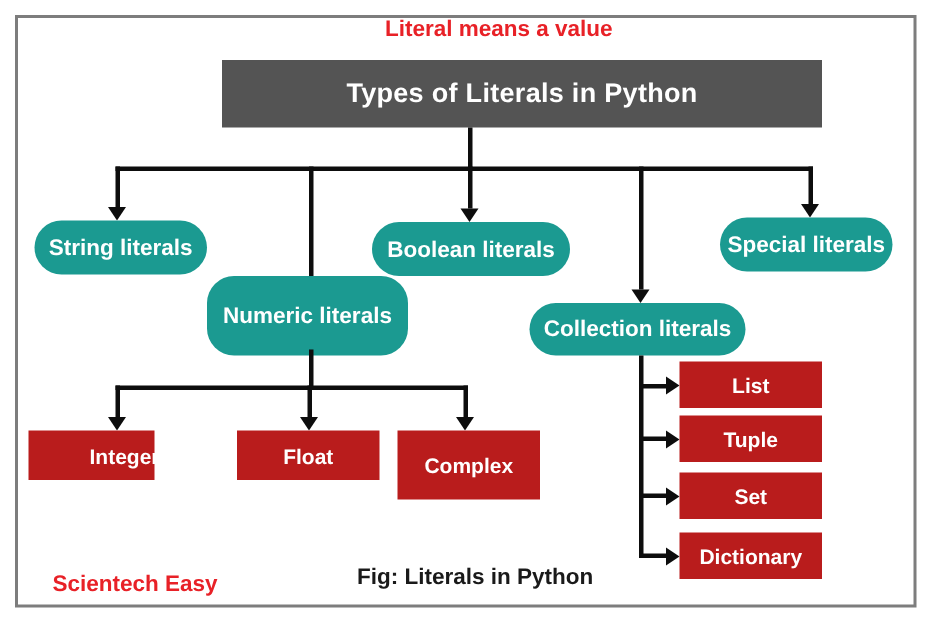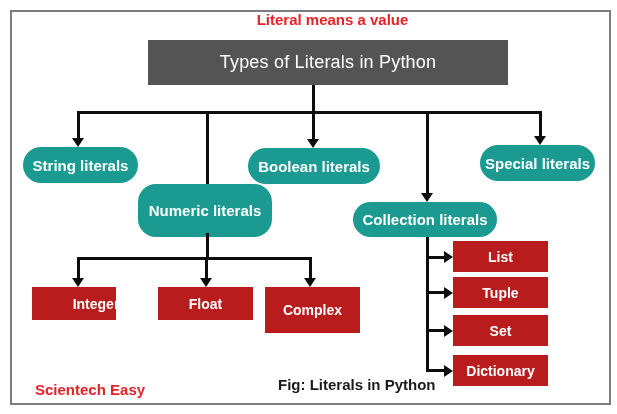--- a/index.html
+++ b/index.html
@@ -5,37 +5,37 @@
   * { margin:0; padding:0; box-sizing:border-box; }
   html,body { background:#ffffff; }
   body {
     width:617px; height:414px; position:relative; overflow:hidden;
     font-family:"Liberation Sans", sans-serif;
   }
   .frame { position:absolute; left:10px; top:10px; width:601px; height:395px;
     border:2px solid #7d7d7d; background:#ffffff; }
   .tagline { position:absolute; left:10px; top:11px; width:601px; text-align:center;
     color:#e82127; font-weight:bold; font-size:15px;margin-left:22px; }
-  .root-box { position:absolute; left:148px; top:40px; width:360px; height:45px;
-    background:#545454; color:#ffffff; font-weight:normal; font-size:18px;
+  .root-box { position:absolute; left:148px; top:40px; width:400px; height:45px;
+    background:#545454; color:#ffffff; font-weight:bold; font-size:18px;
     display:flex; align-items:center; justify-content:center; letter-spacing:.2px; }
   .pill { position:absolute; background:#1b9a91; color:#ffffff; font-weight:bold;
     font-size:15px; border-radius:18px; display:flex; align-items:center; justify-content:center; }
   .obox { position:absolute; background:#b91c1c; color:#ffffff; font-weight:bold;
     font-size:14px; display:flex; align-items:center; justify-content:center; }
   .vline { position:absolute; width:3px; background:#0d0d0d; }
   .hline { position:absolute; height:3px; background:#0d0d0d; }
   .arr-d { position:absolute; width:0; height:0;
     border-left:6px solid transparent; border-right:6px solid transparent;
     border-top:9px solid #0d0d0d; }
   .arr-r { position:absolute; width:0; height:0;
     border-top:6px solid transparent; border-bottom:6px solid transparent;
     border-left:9px solid #0d0d0d; }
   .brand { position:absolute; left:35px; top:361px; color:#e82127; font-weight:bold; font-size:15px;margin-top:20px; }
-  .caption { position:absolute; left:238px; top:376px; color:#1a1a1a; font-weight:bold; font-size:15px;margin-left:40px; }
+  .caption { position:absolute; left:238px; top:376px; color:#1a1a1a; font-weight:bold; font-size:15px; }
 </style>
 </head>
 <body>
 
 <div class="frame"></div>
 
 <div class="tagline">Literal means a value</div>
 
 <div class="root-box">Types of Literals in Python</div>
 
@@ -65,21 +65,21 @@
 
 <div class="vline" style="left:205.5px; top:233px; height:25px;"></div>
 <div class="hline" style="left:76.5px; top:257px; width:235px;"></div>
 <div class="vline" style="left:76.5px; top:257px; height:21px;"></div>
 <div class="arr-d" style="left:72px; top:278px;"></div>
 <div class="vline" style="left:204.5px; top:257px; height:21px;"></div>
 <div class="arr-d" style="left:200px; top:278px;"></div>
 <div class="vline" style="left:308.5px; top:257px; height:21px;"></div>
 <div class="arr-d" style="left:304px; top:278px;"></div>
 
-<div class="obox" style="left:32px; top:287px; width:84px; height:33px;padding-left:44px;">Integer</div>
+<div class="obox" style="left:19px; top:287px; width:84px; height:33px;padding-left:44px;">Integer</div>
 <div class="obox" style="left:158px; top:287px; width:95px; height:33px;">Float</div>
 <div class="obox" style="left:265px; top:287px; width:95px; height:46px;">Complex</div>
 
 <div class="vline" style="left:425.5px; top:237px; height:135px;"></div>
 <div class="hline" style="left:425.5px; top:255.5px; width:18px;"></div>
 <div class="arr-r" style="left:444px; top:251px;"></div>
 <div class="hline" style="left:425.5px; top:291px; width:18px;"></div>
 <div class="arr-r" style="left:444px; top:286.5px;"></div>
 <div class="hline" style="left:425.5px; top:329px; width:18px;"></div>
 <div class="arr-r" style="left:444px; top:324.5px;"></div>

